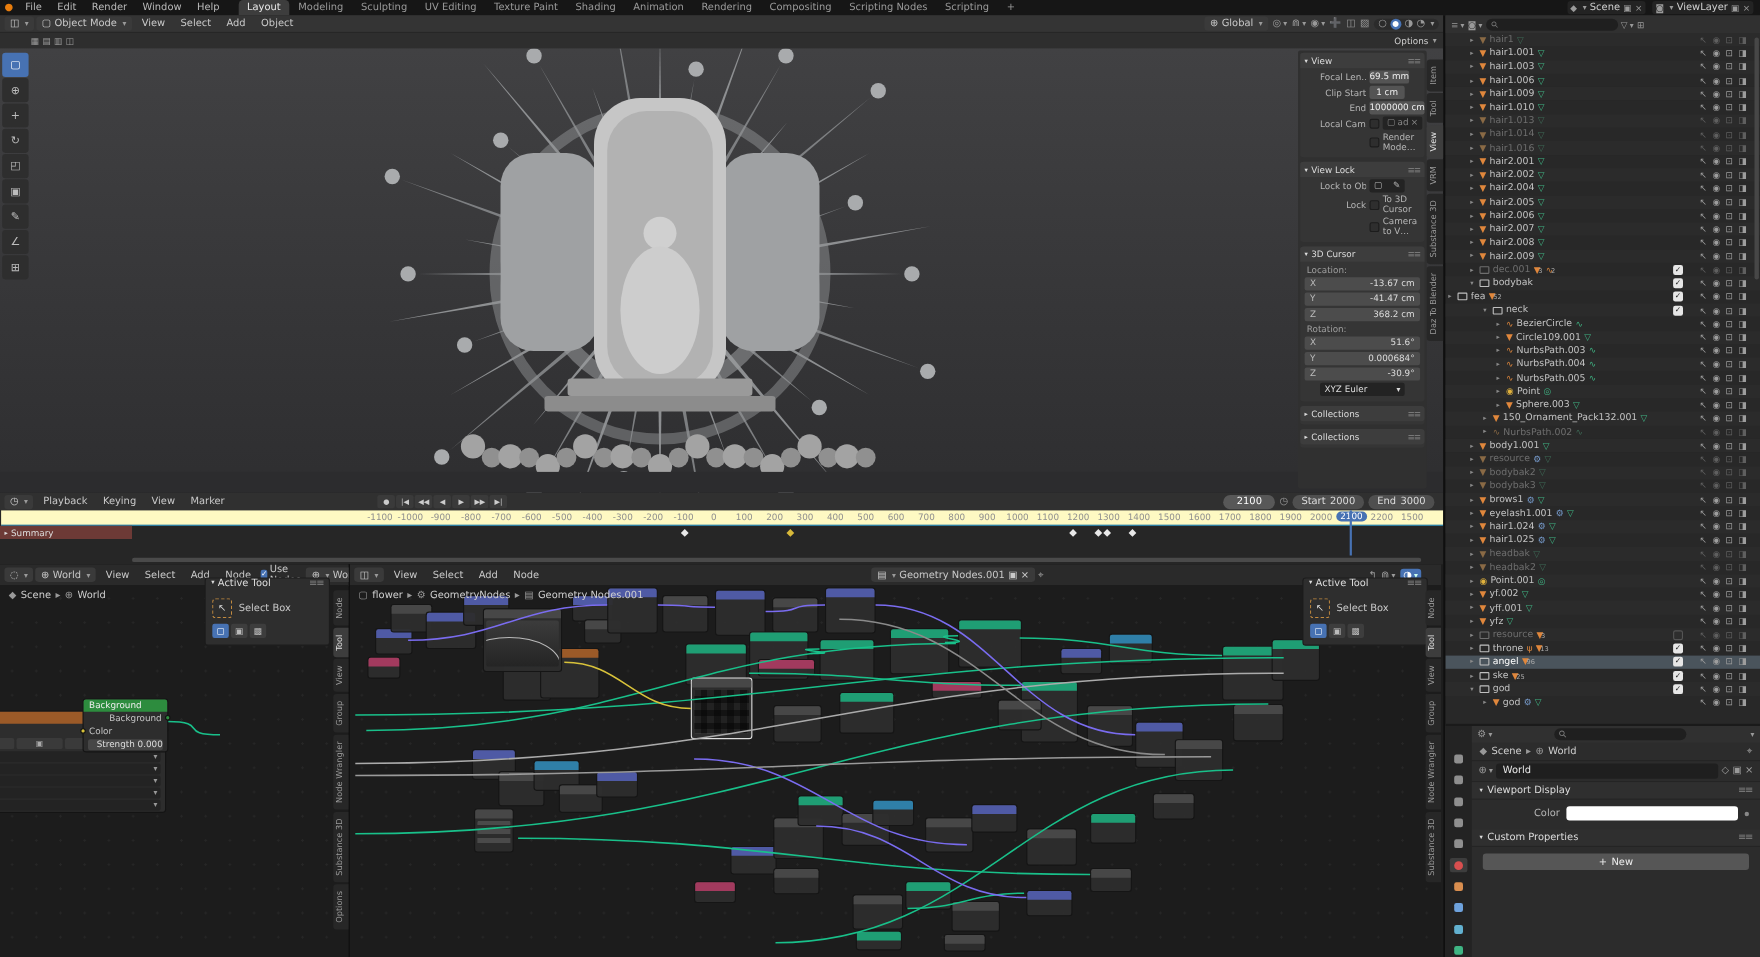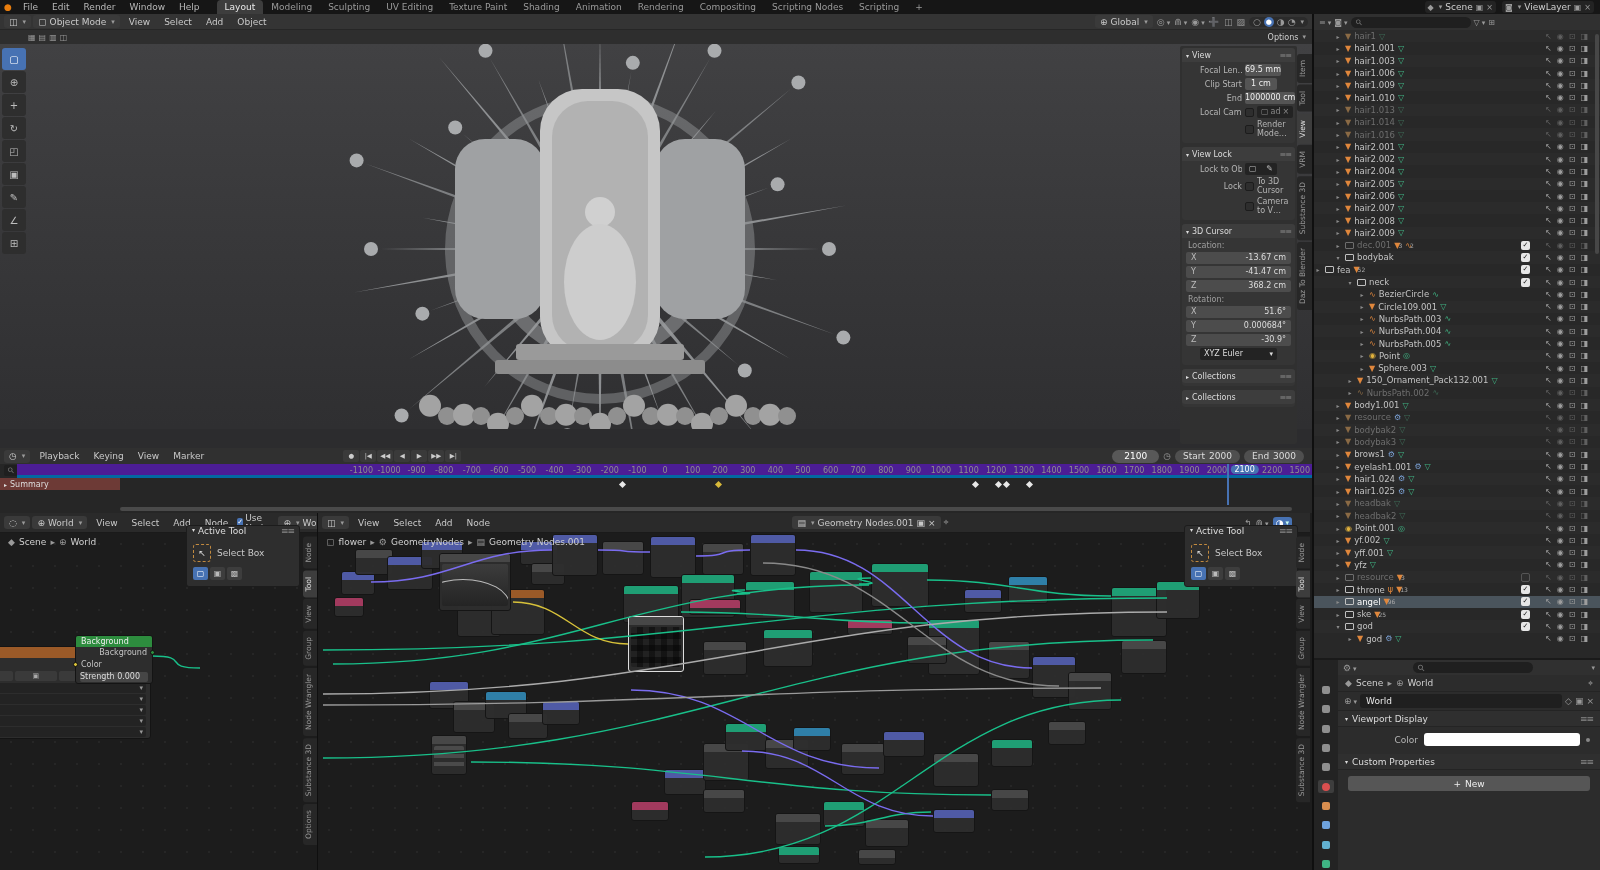--- a/index.html
+++ b/index.html
@@ -40,21 +40,21 @@
 .axrow b{font-weight:normal;color:#bbb}
 .axrow span{margin-left:auto}
 .seclab{margin:3px 6px 1px;color:#9f9f9f}
 .vtabs{position:absolute;right:0;top:40px;width:15px;display:flex;flex-direction:column;gap:2px;z-index:7}
 .vtab{writing-mode:vertical-rl;transform:rotate(180deg);background:#272727;color:#9a9a9a;font-size:7.5px;padding:6px 1px;border-radius:0 3px 3px 0;text-align:center}
 .vtab.act{background:#3d3d3d;color:#e0e0e0}
 #vpopts{margin-left:auto;display:flex;align-items:center;gap:2px;color:#cfcfcf}
 
 #tl{position:absolute;left:0;top:448px;width:1312px;height:65px;background:#262626}
 #tlh{position:absolute;left:0;top:0;width:100%;height:16px;background:#303030;display:flex;align-items:center;font-size:9px;gap:2px;padding:0 4px}
-#ruler{position:absolute;left:17px;top:16px;width:100%;height:14px;background:#4c1d95;border-bottom:3px solid #0369a1}
+#ruler{position:absolute;left:1px;top:16px;width:100%;height:14px;background:#fef9c3;border-bottom:1px solid #0369a1}
 .tick{position:absolute;top:2px;font-size:8px;color:#8f8f8f;transform:translateX(-50%)}
 .tick.cur{background:#4772b3;color:#fff;border-radius:6px;padding:0 4px;top:1px}
 #tlsearch{position:absolute;left:4px;top:17px;width:242px;height:11px;background:#1f1f1f;border-radius:2px;color:#777;font-size:8px;display:flex;align-items:center;padding:0 4px;gap:3px}
 #summary{position:absolute;left:0;top:30px;width:120px;height:12px;background:#6d3a36;display:flex;align-items:center;gap:3px;font-size:8px;color:#ddd;padding:0 4px}
 #tracks{position:absolute;left:0;top:30px;width:100%;height:27px}
 .key{position:absolute;width:5px;height:5px;transform:rotate(45deg);top:4px}
 #playhead{position:absolute;top:16px;bottom:8px;width:2px;background:#4772b3}
 #tlscroll{position:absolute;left:120px;right:20px;bottom:2px;height:4px;background:#4a4a4a;border-radius:2px}
 #transport{display:flex;gap:1px;margin-left:130px}
 .tpb{background:#3a3a3a;border-radius:2px;height:12px;min-width:16px;display:flex;align-items:center;justify-content:center;font-size:6.5px;color:#ccc;padding:0 2px}
@@ -83,21 +83,21 @@
 .modeb{width:15px;height:13px;background:#3d3d3d;border-radius:2px;display:flex;align-items:center;justify-content:center;font-size:8px;color:#bbb}
 .modeb.act{background:#4772b3;color:#fff}
 .ntabs{position:absolute;right:0;top:24px;width:14px;display:flex;flex-direction:column;gap:2px;z-index:11}
 svg.wires{position:absolute;inset:0;z-index:4;pointer-events:none}
 
 .snode{position:absolute;border:1px solid #141414;border-radius:3px;background:#2d2d2d;font-size:8px;z-index:5}
 .snode .nh2{height:11px;line-height:11px;padding:0 5px;color:#eee;border-radius:2px 2px 0 0;white-space:nowrap;overflow:hidden}
 .srow{height:12px;line-height:12px;padding:0 5px;color:#c5c5c5;position:relative;white-space:nowrap}
 .srow.r{text-align:right}
 .sock{position:absolute;top:3px;width:5px;height:5px;border-radius:50%;border:1px solid #111}
-.sbtn{margin:1px 4px;background:#464646;border-radius:2px;height:10px;line-height:10px;text-align:left;color:#ddd}
+.sbtn{margin:1px 4px;background:#464646;border-radius:2px;height:10px;line-height:10px;text-align:right;color:#ddd}
 .iconrow{display:flex;gap:2px;padding:1px 4px}
 .iconrow span{flex:1;background:#3a3a3a;border-radius:2px;height:10px;display:flex;align-items:center;justify-content:center;font-size:7px;color:#aaa}
 .ddrow{margin:1px 4px;background:#232323;border-radius:2px;height:10px;color:#999;font-size:7px;display:flex;align-items:center;padding:0 3px}
 .ddrow i{margin-left:auto;font-style:normal}
 
 #rcol{position:absolute;left:1312px;top:14px;width:288px;height:856px;background:#282828;border-left:2px solid #0f0f0f}
 #outhead{position:absolute;left:0;top:0;width:100%;height:16px;background:#303030;display:flex;align-items:center;gap:3px;font-size:8px;padding:0 5px}
 .search{flex:1;background:#1f1f1f;border-radius:8px;height:11px;display:flex;align-items:center;padding:0 5px;color:#777;gap:3px;max-width:120px}
 #tree{position:absolute;left:0;top:16px;width:100%;height:628px;overflow:hidden}
 .orow{position:relative;height:12.3px;display:flex;align-items:center;font-size:8.5px;color:#c3c3c3;gap:3px}

